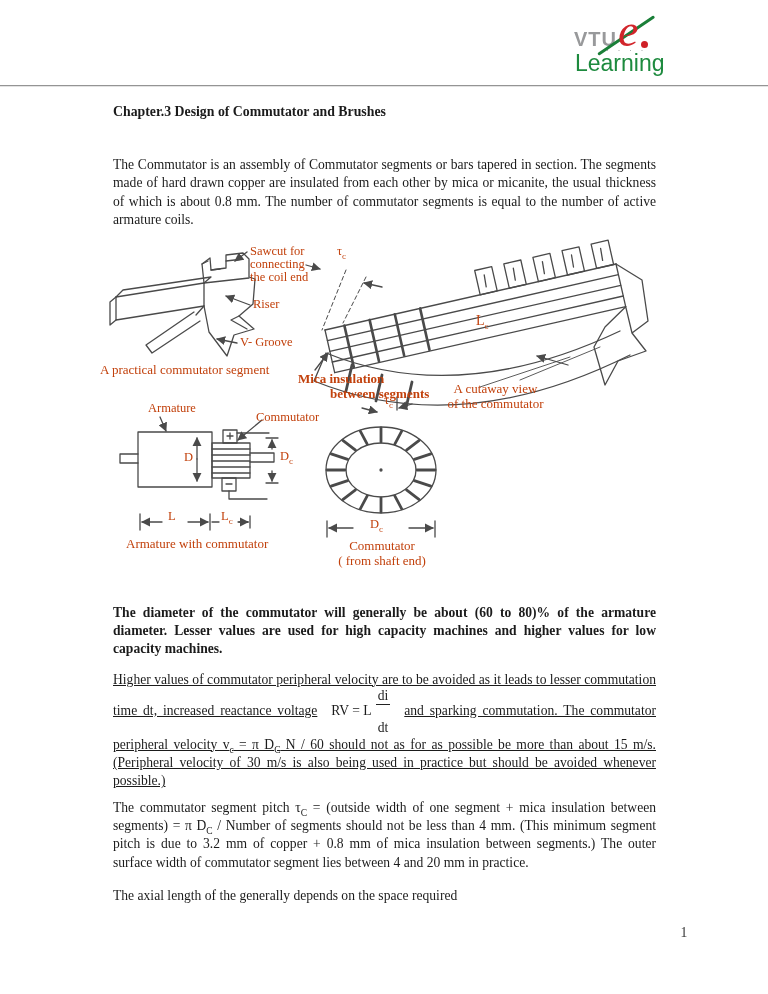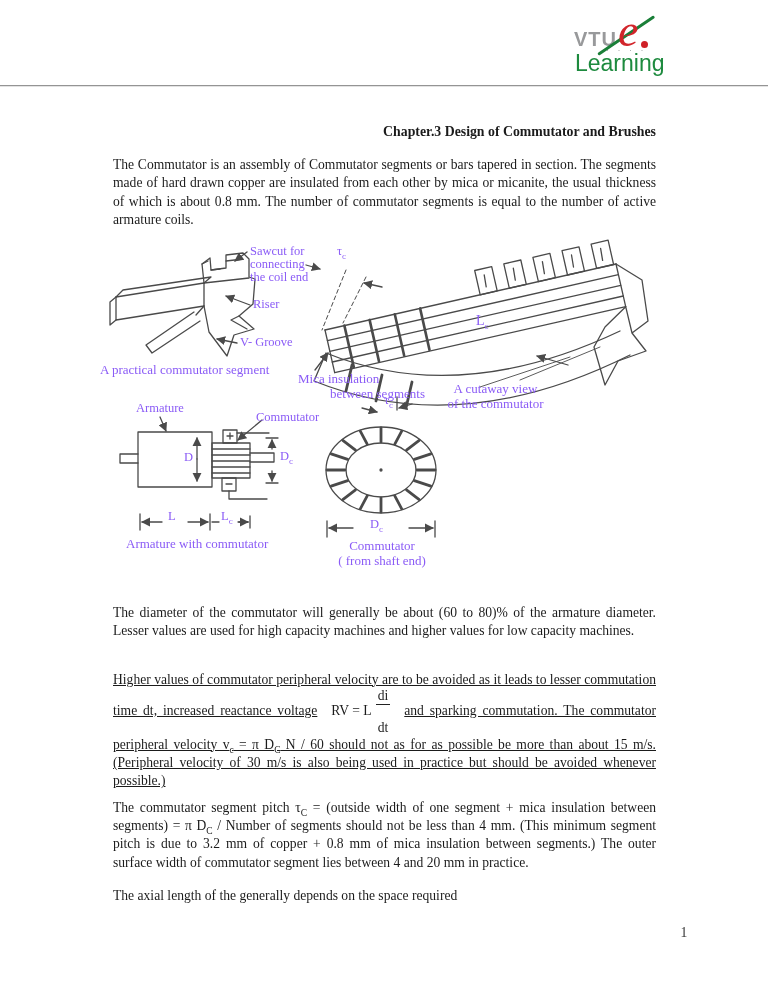--- a/index.html
+++ b/index.html
@@ -15,36 +15,36 @@
           font-style:italic;font-size:46px;color:#d2252b;}
   .logo-swoosh{position:absolute;left:28px;top:41px;width:68px;height:3px;background:#1a7f38;
                transform-origin:0 50%;transform:rotate(-34deg);border-radius:2px;}
   .logo-dots{position:absolute;left:36px;top:33px;font-family:"Liberation Sans",sans-serif;
              font-size:9px;color:#a2a6a8;letter-spacing:3px;}
   .logo-learning{position:absolute;left:5px;top:38px;font-family:"Liberation Sans",sans-serif;
                  font-size:23px;color:#1d8a3e;}
   .logo-idot{position:absolute;left:71px;top:29px;width:7px;height:7px;border-radius:50%;
              background:#cf2127;}
   
-  .doc-title{position:absolute;left:113px;top:124px;width:543px;text-align:right;
+  .doc-title{position:absolute;left:113px;top:104px;width:543px;text-align:left;
              font-weight:bold;font-size:13.8px;}
   .para{position:absolute;left:113px;width:543px;font-size:13.6px;line-height:18.4px;
         text-align:justify;}
-  .p1{top:138px;margin-top:18px;} .p2{top:590px;} .p3{top:657px;text-decoration:underline;} .p4{top:785px;} .p5{top:873px;}
+  .p1{top:138px;margin-top:18px;} .p2{top:590px;font-weight:bold;} .p3{top:657px;text-decoration:underline;} .p4{top:785px;} .p5{top:873px;}
   sub{font-size:9.5px;line-height:0;}
   .formula{display:inline-block;vertical-align:middle;margin:0 14px;white-space:nowrap;}
   .frac{display:inline-block;vertical-align:middle;text-align:center;line-height:1.05;
         margin-left:4px;}
   .frac .num{display:block;padding:0 2px 1px;}
   .frac .den{display:block;border-top:1.2px solid #222;padding:16px 2px 0;}
   .pagenum{position:absolute;left:672px;top:925px;width:24px;text-align:center;font-size:13.6px;color:#333;}
   
   .fig{position:absolute;left:100px;top:235px;width:580px;height:350px;}
   .fig svg{position:absolute;left:0;top:0;}
-  .fl{position:absolute;font-size:12.5px;line-height:13px;color:#8b5cf6;white-space:nowrap;}
+  .fl{position:absolute;font-size:12.5px;line-height:13px;color:#c2410c;white-space:nowrap;}
   .fl.wrap{white-space:normal;}
   .fl.cap{font-size:13px;line-height:15px;}
   .fl.ctr{text-align:center;}
   .fl sub{font-size:9px;}
 </style>
 </head>
 <body>
 
 <div class="hr-top"></div>
 <div class="logo">
@@ -167,30 +167,30 @@
   </svg>
 
   <div class="fl wrap" style="left:150px;top:10px;width:62px;">Sawcut for connecting the coil end</div>
   <div class="fl" style="left:153px;top:63px;">Riser</div>
   <div class="fl" style="left:140px;top:101px;">V- Groove</div>
   <div class="fl cap" style="left:0;top:127px;">A practical commutator segment</div>
 
   <div class="fl" style="left:237px;top:10px;"><span>τ</span><sub>c</sub></div>
   <div class="fl" style="left:376px;top:79px;font-size:14px;"><span>L</span><sub>c</sub></div>
 
-  <div class="fl cap" style="left:198px;top:136px;">
+  <div class="fl cap" style="left:198px;top:136px;font-weight:bold;">
     <span style="display:block;">Mica insulation</span>
     <span style="display:block;padding-left:32px;">between segments</span>
   </div>
   <div class="fl cap ctr" style="left:338px;top:146px;width:115px;">
     <span style="display:block;">A cutaway view</span>
     <span style="display:block;">of the commutator</span>
   </div>
 
-  <div class="fl" style="left:36px;top:167px;">Armature</div>
+  <div class="fl" style="left:48px;top:167px;">Armature</div>
   <div class="fl" style="left:156px;top:176px;">Commutator</div>
   <div class="fl" style="left:84px;top:216px;">D</div>
   <div class="fl" style="left:180px;top:215px;"><span>D</span><sub>c</sub></div>
   <div class="fl" style="left:68px;top:275px;">L</div>
   <div class="fl" style="left:121px;top:275px;"><span>L</span><sub>c</sub></div>
   <div class="fl cap" style="left:26px;top:301px;">Armature with commutator</div>
 
   <div class="fl" style="left:284px;top:159px;"><span>τ</span><sub>c</sub></div>
   <div class="fl" style="left:270px;top:283px;"><span>D</span><sub>c</sub></div>
   <div class="fl cap ctr" style="left:226px;top:303px;width:112px;">

